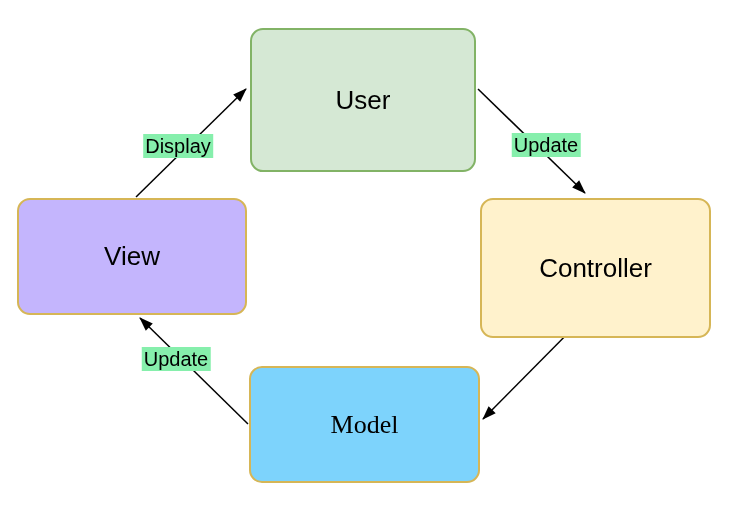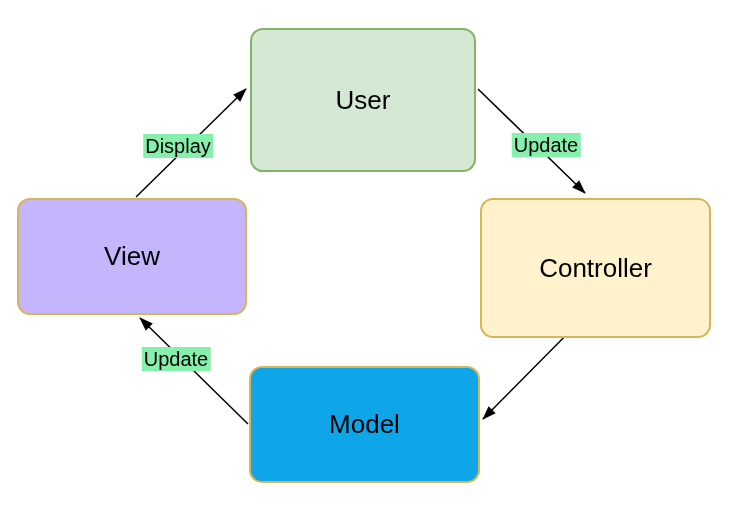--- a/index.html
+++ b/index.html
@@ -78,21 +78,21 @@
   </div>
 
   <div class="node node-view" style="background-color: #c4b5fd; border-color: rgb(214, 182, 86); text-align: right;">
     <span>View</span>
   </div>
 
   <div class="node node-controller" style="background-color: rgb(255, 242, 204); border-color: rgb(214, 182, 86);">
     <span>Controller</span>
   </div>
 
-  <div class="node node-model" style="background-color: #0ea5e9; border-color: rgb(214, 182, 86);">
+  <div class="node node-model" style="background-color: #7dd3fc; border-color: rgb(214, 182, 86); font-family: Liberation Serif, serif;">
     <span>Model</span>
   </div>
 
   <div class="edge-label lbl-display">Display</div>
 
   <div class="edge-label lbl-ineract">Update</div>
 
 
   <div class="edge-label lbl-update">Update</div>
 

